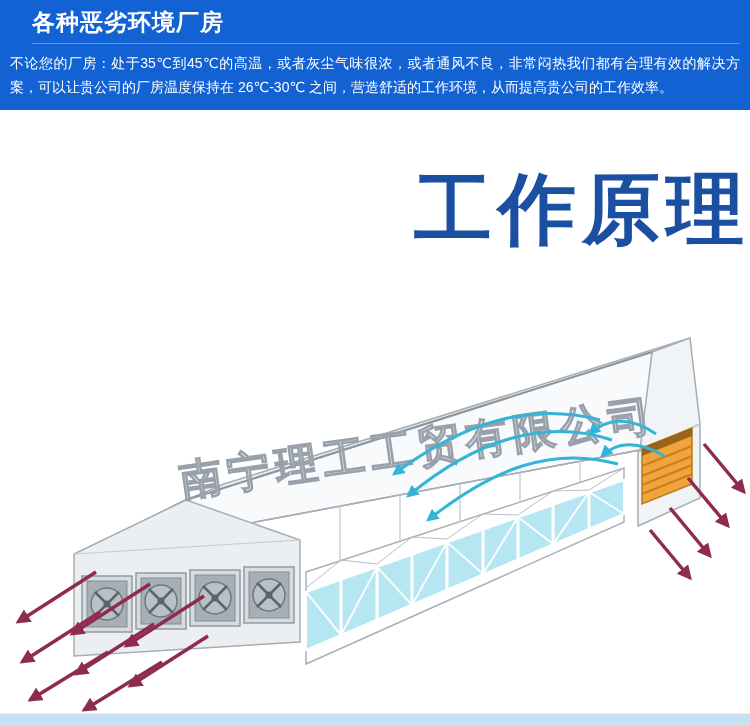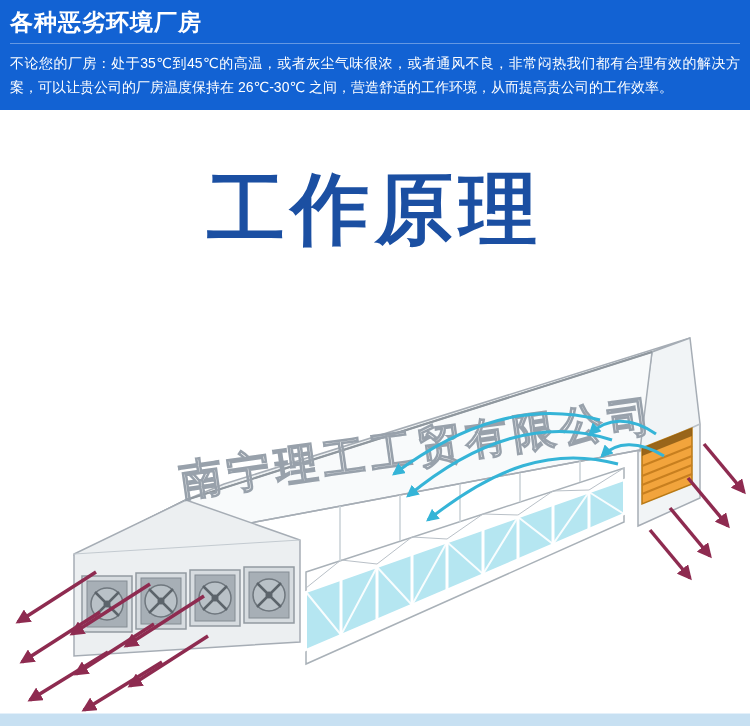--- a/index.html
+++ b/index.html
@@ -4,25 +4,25 @@
 <style>
   html,body{margin:0;padding:0;}
   body{font-family:"Liberation Sans","DejaVu Sans",sans-serif;background:#ffffff;}
   .stage{position:relative;width:750px;height:726px;background:#ffffff;overflow:hidden;}
 
   
   .banner{position:absolute;top:0;left:0;width:750px;box-sizing:border-box;
           background:#1262d3;color:#ffffff;padding:7px 10px 11px;}
   .banner-title{font-size:23px;font-weight:700;letter-spacing:1px;
                 padding-bottom:5px;margin-bottom:7px;
-                border-bottom:1px solid rgba(255,255,255,.35);}
+                border-bottom:1px solid rgba(255,255,255,.35);margin-left:22px;}
   .banner-desc{font-size:14px;line-height:24px;font-weight:500;text-align:justify;}
 
   
-  .principle{position:absolute;top:165px;left:0;width:750px;text-align:center;
+  .principle{position:absolute;top:165px;left:0;width:750px;text-align:right;
              font-size:78px;line-height:1.15;font-weight:900;color:#1b4fa2;
              letter-spacing:6px;}
 
   
   .diagram{position:absolute;top:295px;left:0;}
 
   
   .footer-strip{position:absolute;bottom:0;left:0;width:750px;height:12px;
                 background:#c7e0f2;border-top:1px solid #e4f0fa;}
 </style>

